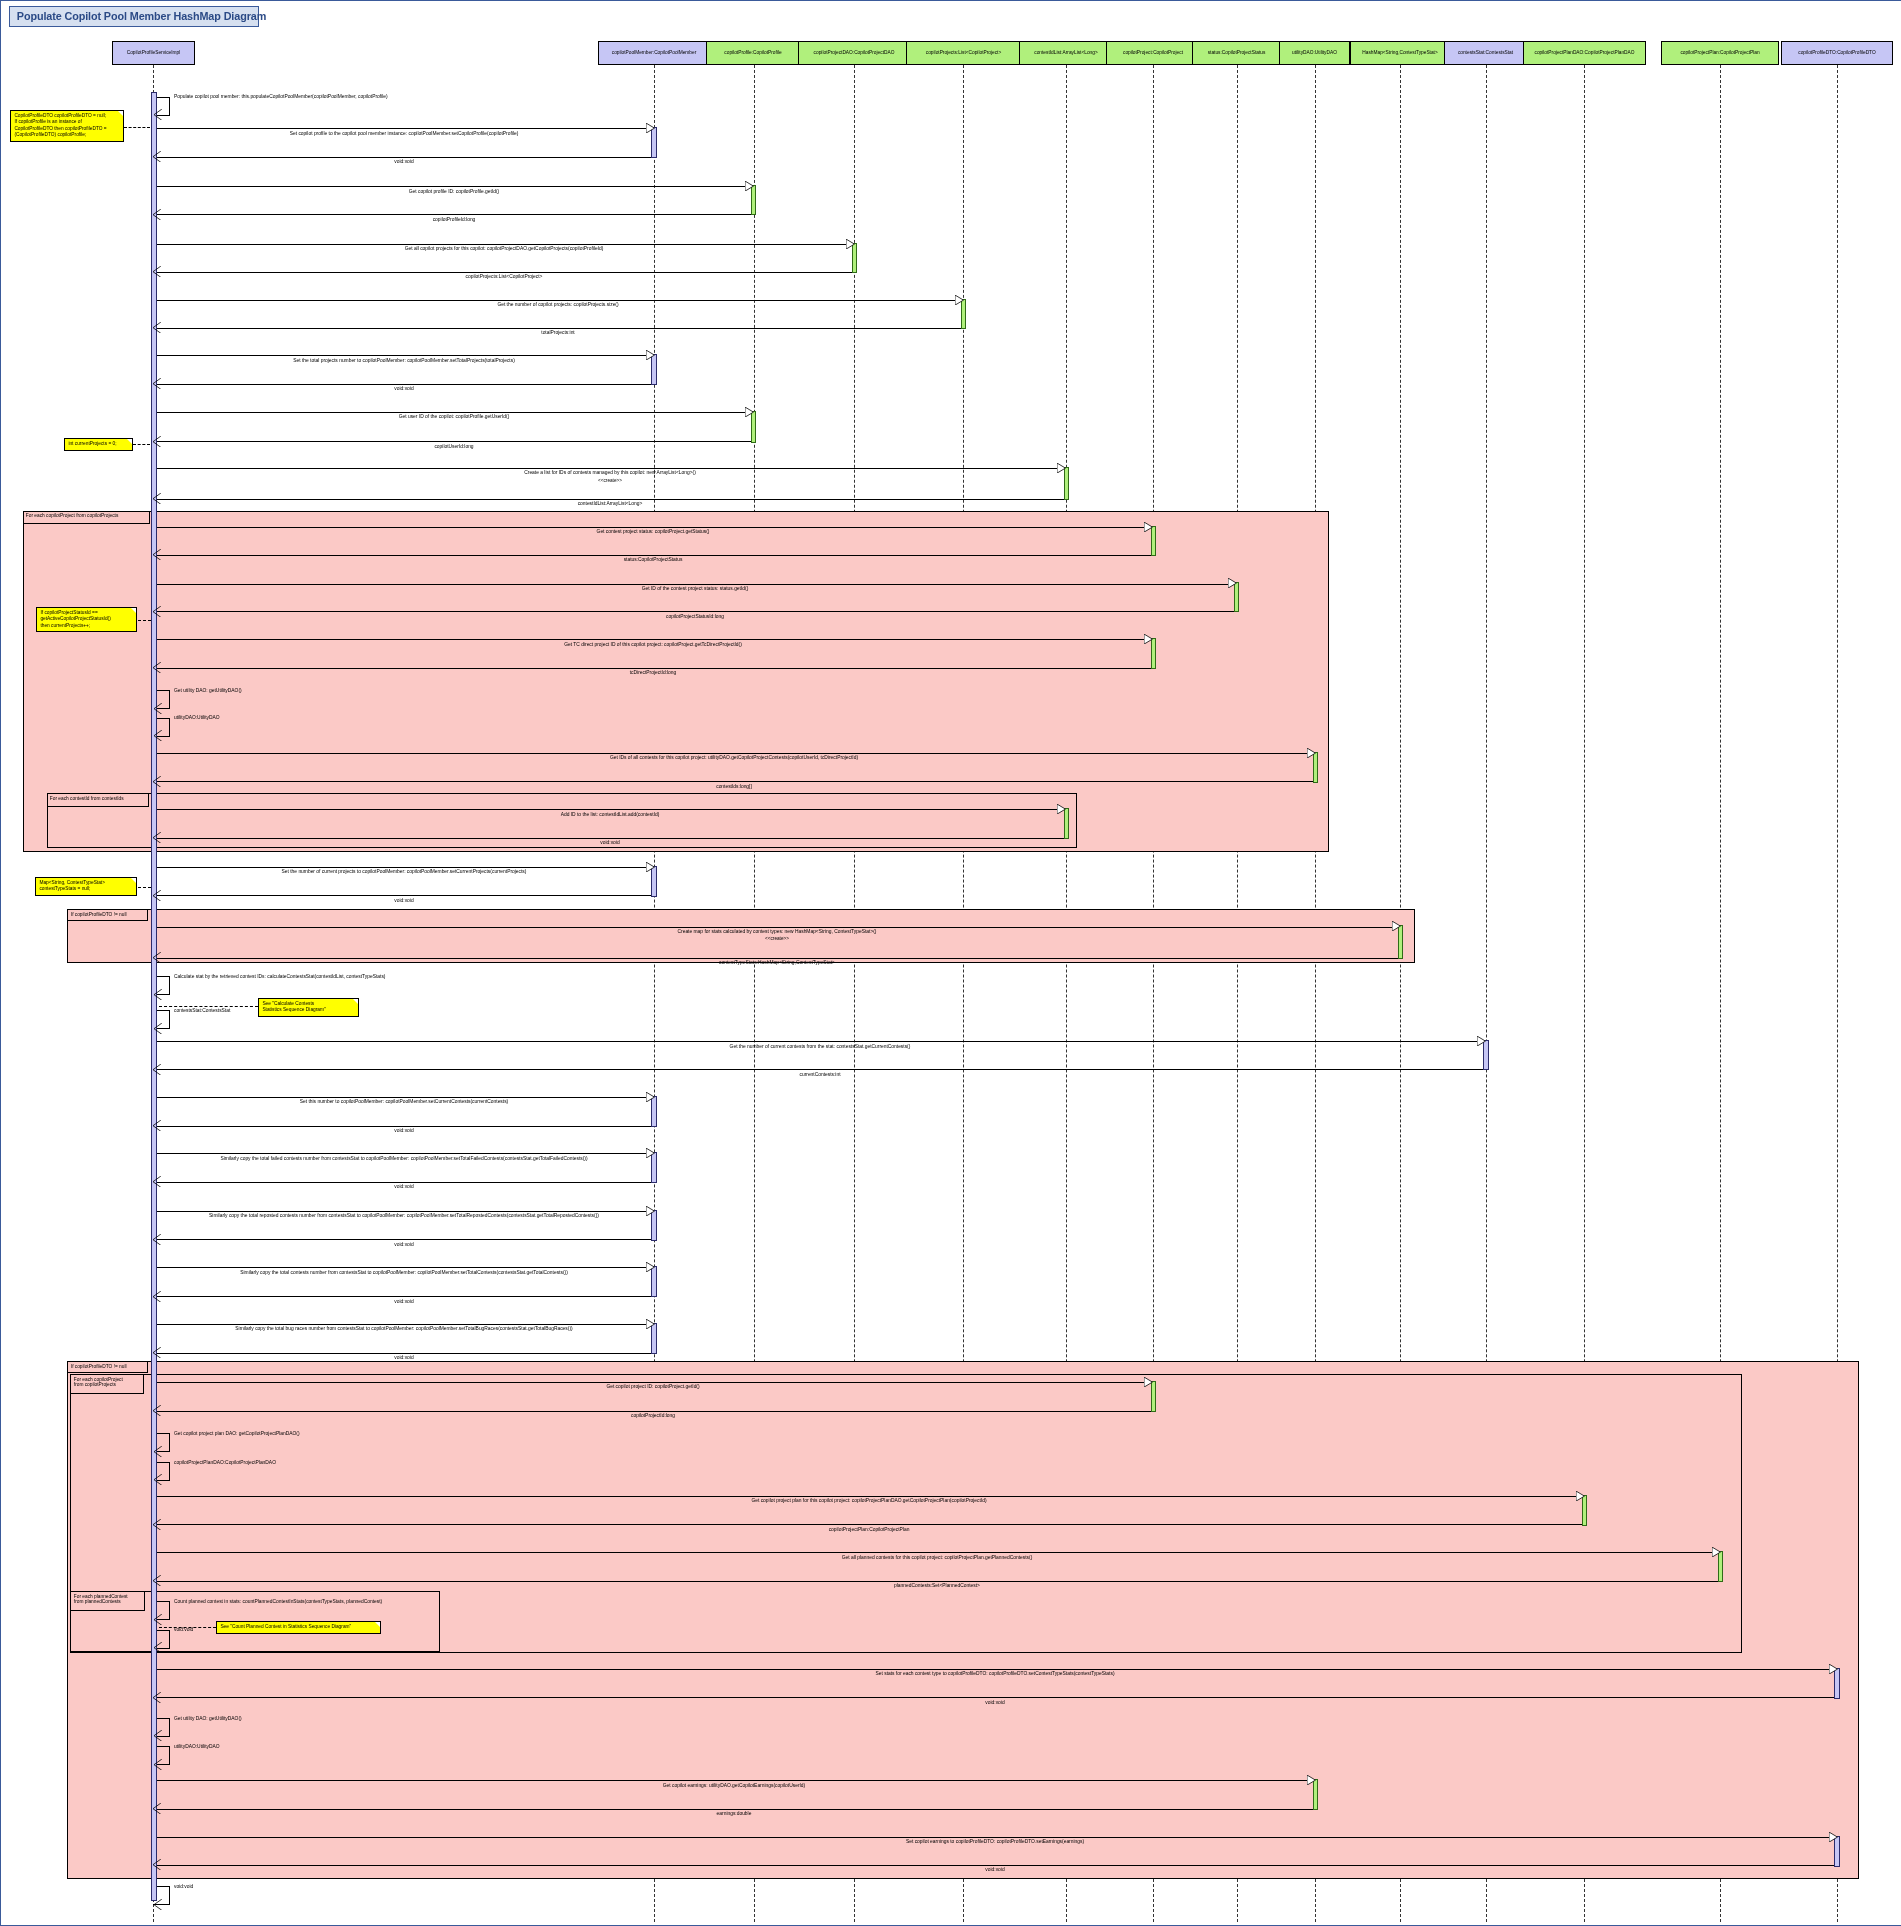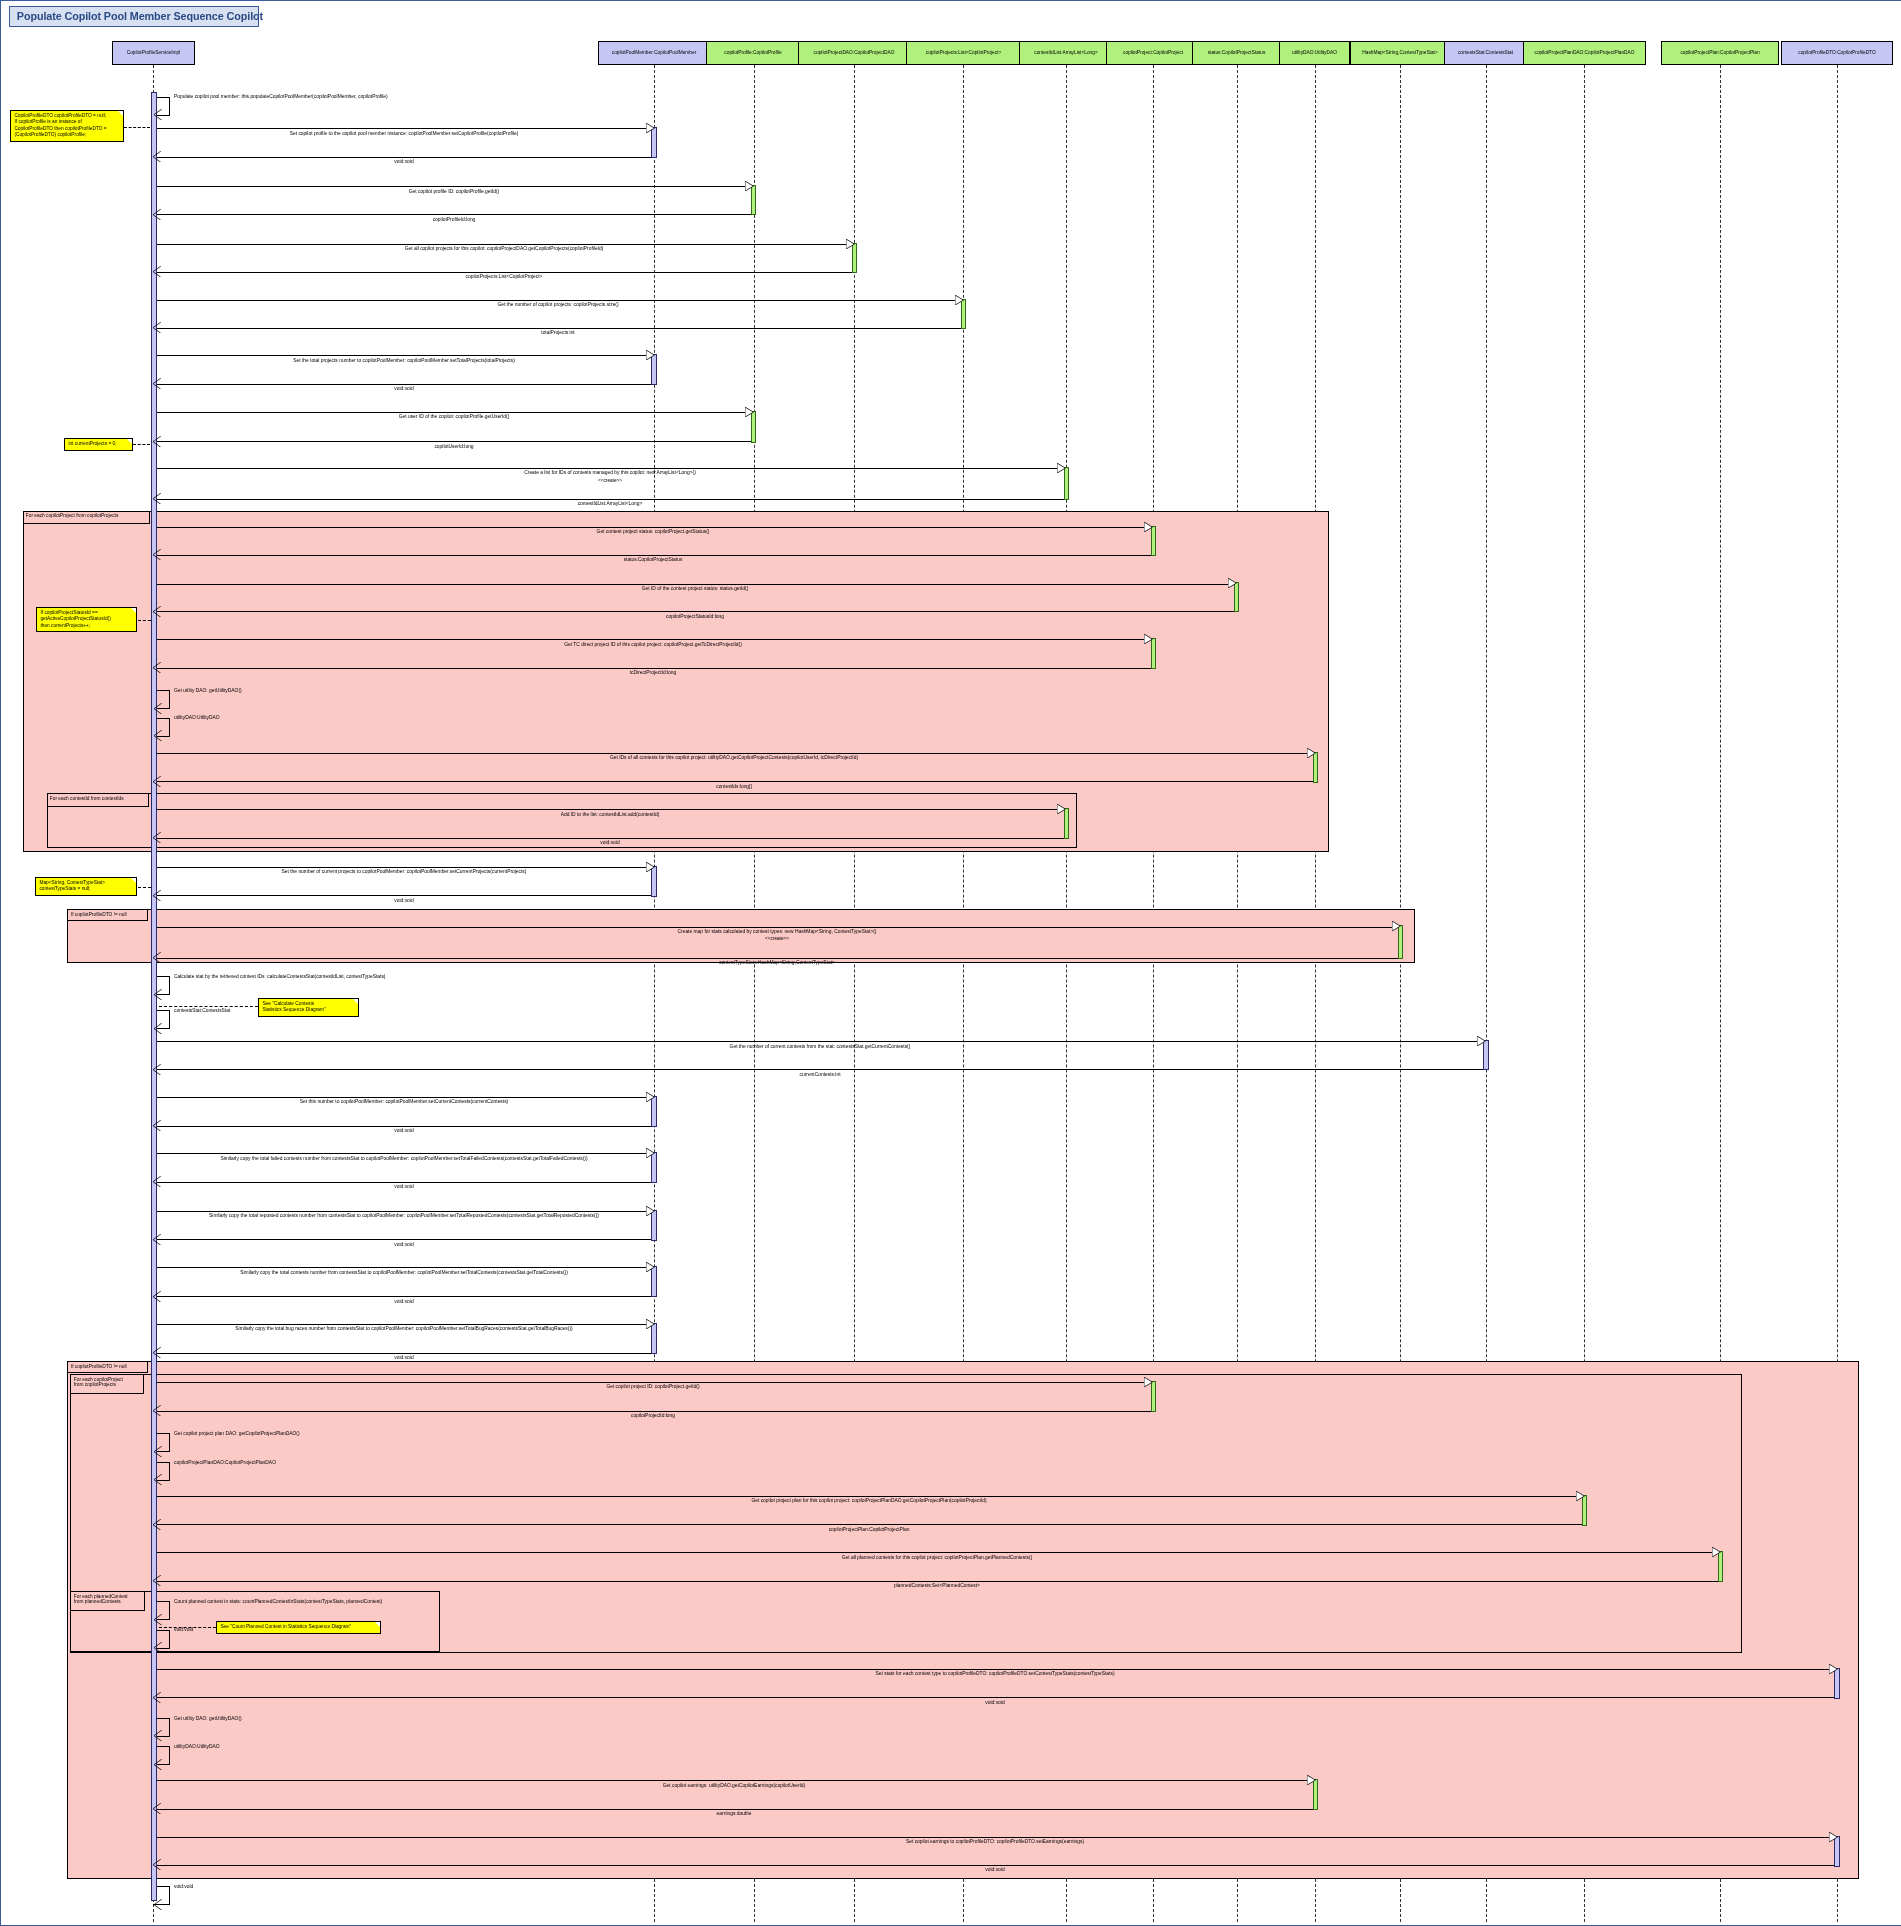--- a/index.html
+++ b/index.html
@@ -137,21 +137,21 @@
     height:0;
     border-top:0.7px dashed #000;
     z-index:11;
   }
 </style>
 </head>
 <body>
 
 <div id="canvas">
 
-  <div class="diagram-title">Populate Copilot Pool Member Sequence Copilot</div>
+  <div class="diagram-title">Populate Copilot Pool Member HashMap Diagram</div>
 
   <div id="lifelines-layer">
       <div class="lifeline-head lh-blue" style="left: 111px; top: 40px; width: 83px; height: 24px;">
         <span>CopilotProfileServiceImpl</span>
       </div>
       <div class="lifeline-line" style="left: 152px; top: 64px; height: 1857px;"></div>
       <div class="lifeline-head lh-blue" style="left: 597px; top: 40px; width: 112px; height: 24px;">
         <span>copilotPoolMember:CopilotPoolMember</span>
       </div>
       <div class="lifeline-line" style="left: 653px; top: 64px; height: 1857px;"></div>

